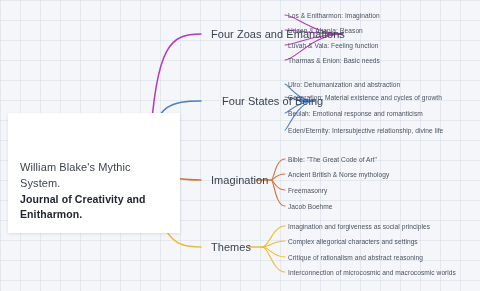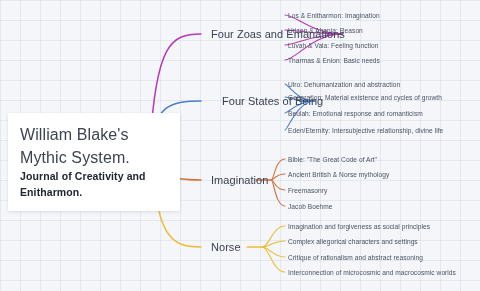--- a/index.html
+++ b/index.html
@@ -33,24 +33,25 @@
     position: absolute;
     left: 8px;
     top: 113px;
     width: 172px;
     box-sizing: border-box;
     background: #ffffff;
     padding: 10px 12px 11px 12px;
     box-shadow: 0 1px 3px rgba(40,50,70,0.13);
   }
   .root-line1 {
-    font-size: 16px;
+    font-size: 11px;
     color: #3d4450;
     line-height: 1.45;
     letter-spacing: 0.1px;
+    margin-top: 37px;
   }
   .root-line2 {
     font-size: 10.5px;
     color: #20262f;
     font-weight: bold;
     line-height: 1.45;
     letter-spacing: 0.1px;
   }
   .branch-label {
     position: absolute;
@@ -114,18 +115,18 @@
     <div class="branch-label" style="left: 211px; top: 101px; padding-left: 11px;">Four States of Being</div>
     <div class="leaf-label" style="left: 288px; top: 84px;">Ulro: Dehumanization and abstraction</div>
     <div class="leaf-label" style="left: 288px; top: 97px;">Generation: Material existence and cycles of growth</div>
     <div class="leaf-label" style="left: 288px; top: 113px;">Beulah: Emotional response and romanticism</div>
     <div class="leaf-label" style="left: 288px; top: 130px;">Eden/Eternity: Intersubjective relationship, divine life</div>
     <div class="branch-label" style="left: 211px; top: 180px;">Imagination</div>
     <div class="leaf-label" style="left: 288px; top: 159px;">Bible: "The Great Code of Art"</div>
     <div class="leaf-label" style="left: 288px; top: 174px;">Ancient British &amp; Norse mythology</div>
     <div class="leaf-label" style="left: 288px; top: 190px;">Freemasonry</div>
     <div class="leaf-label" style="left: 288px; top: 206px;">Jacob Boehme</div>
-    <div class="branch-label" style="left: 211px; top: 247px;">Norse</div>
+    <div class="branch-label" style="left: 211px; top: 247px;">Themes</div>
     <div class="leaf-label" style="left: 288px; top: 226px;">Imagination and forgiveness as social principles</div>
     <div class="leaf-label" style="left: 288px; top: 241px;">Complex allegorical characters and settings</div>
     <div class="leaf-label" style="left: 288px; top: 257px;">Critique of rationalism and abstract reasoning</div>
     <div class="leaf-label" style="left: 288px; top: 272px;">Interconnection of microcosmic and macrocosmic worlds</div>
   </div>
 
 </body></html>

